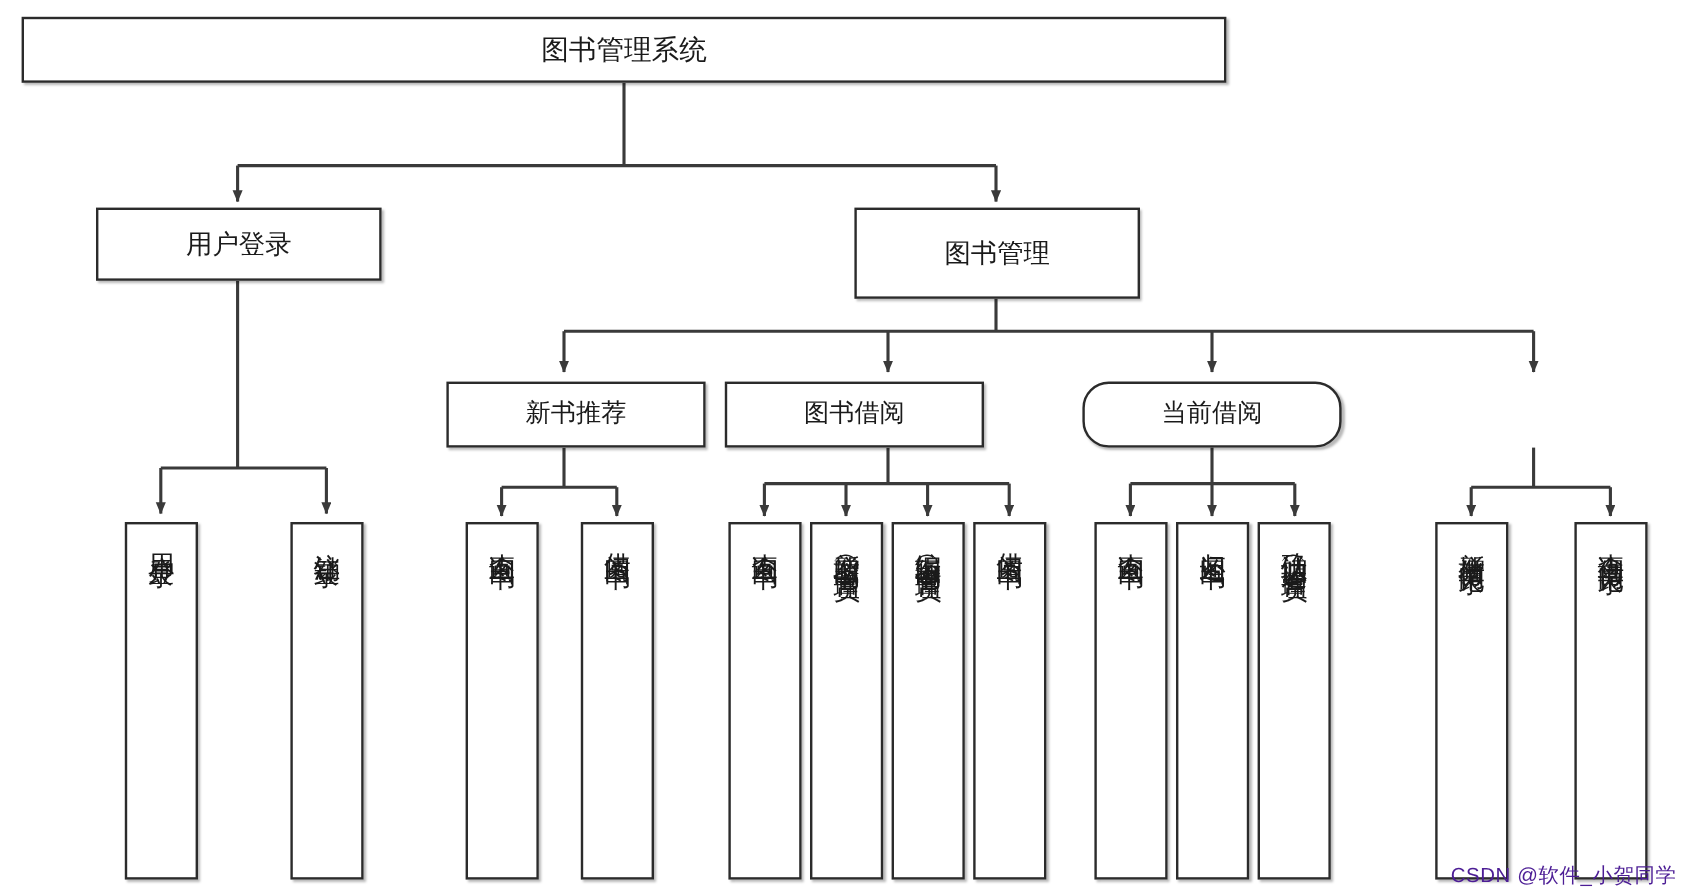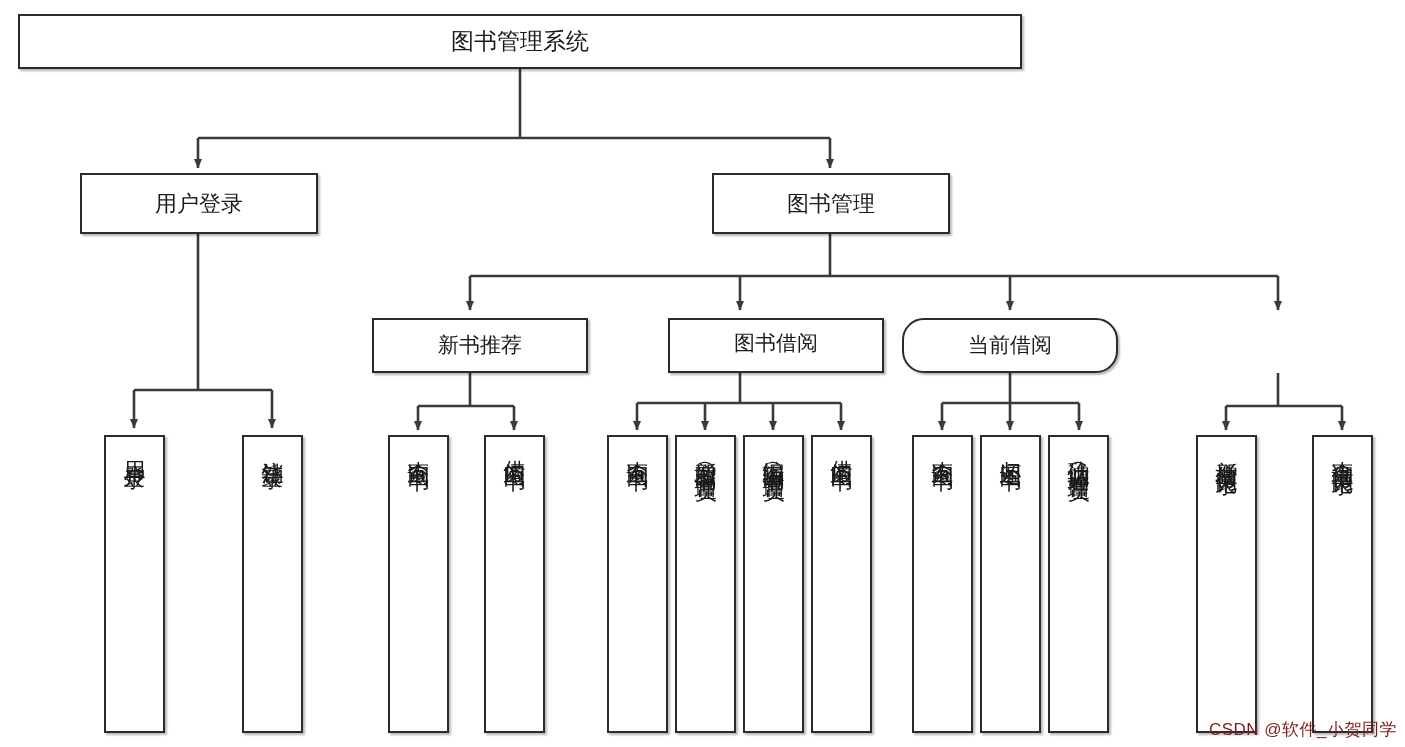--- a/index.html
+++ b/index.html
@@ -56,21 +56,21 @@
     font-size: 22px;
     letter-spacing: 3px;
     line-height: 1.0;
     white-space: pre;
   }
   #watermark {
     position: absolute;
     right: 8px;
     bottom: 6px;
     font-size: 17px;
-    color: #7f1d1d;
+    color: #4c1d95;
     letter-spacing: 0.5px;
     white-space: nowrap;
   }
 </style>
 </head>
 <body>
 
 <div id="diagram-canvas">
 
   <svg id="edges-layer" viewBox="0 0 1405 747" width="1405" height="747" xmlns="http://www.w3.org/2000/svg">
@@ -123,28 +123,28 @@
     </g>
   </svg>
 
   <div class="node root" style="left:18px; top:14px; width:1004px; height:55px;">
     <span class="label">图书管理系统</span>
   </div>
 
   <div class="node level1" style="left:80px; top:173px; width:238px; height:61px;">
     <span class="label">用户登录</span>
   </div>
-  <div class="node level1" style="left:712px; top:173px; width:238px; height:61px;">
+  <div class="node level1" style="left:712px; top:173px; width:238px; height:76px;">
     <span class="label">图书管理</span>
   </div>
 
   <div class="node level2" style="left:372px; top:318px; width:216px; height:55px;">
     <span class="label">新书推荐</span>
   </div>
-  <div class="node level2" style="left:668px; top:318px; width:216px; height:55px;font-family:Liberation Mono, monospace;">
+  <div class="node level2" style="left:604px; top:318px; width:216px; height:55px;">
     <span class="label">图书借阅</span>
   </div>
   <div class="node level2" style="left:902px; top:318px; width:216px; height:55px;border-radius:22px;">
     <span class="label">当前借阅</span>
   </div>
 
   <div class="node leaf" style="left:104px; top:435px; width:61px; height:298px;">
     <span class="label">用户登录</span>
   </div>
   <div class="node leaf" style="left:242px; top:435px; width:61px; height:298px;">

